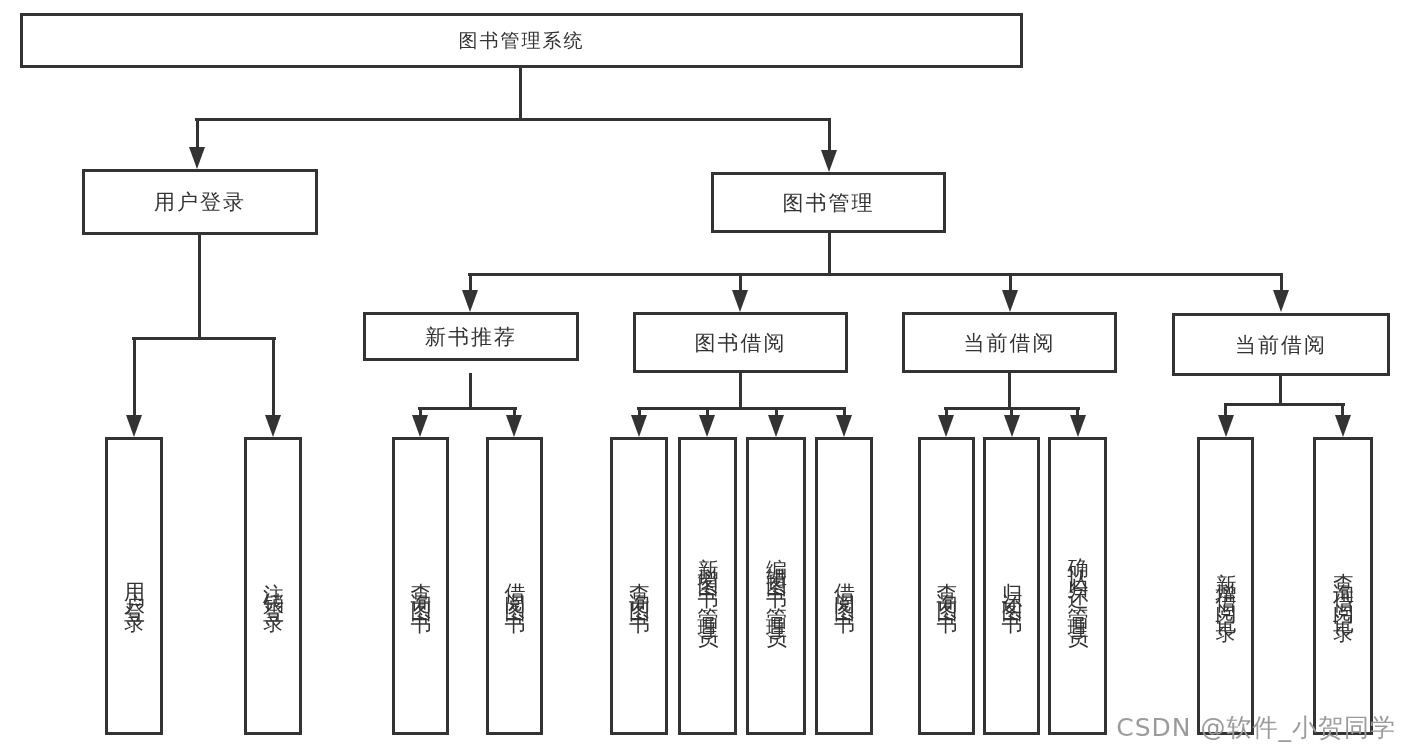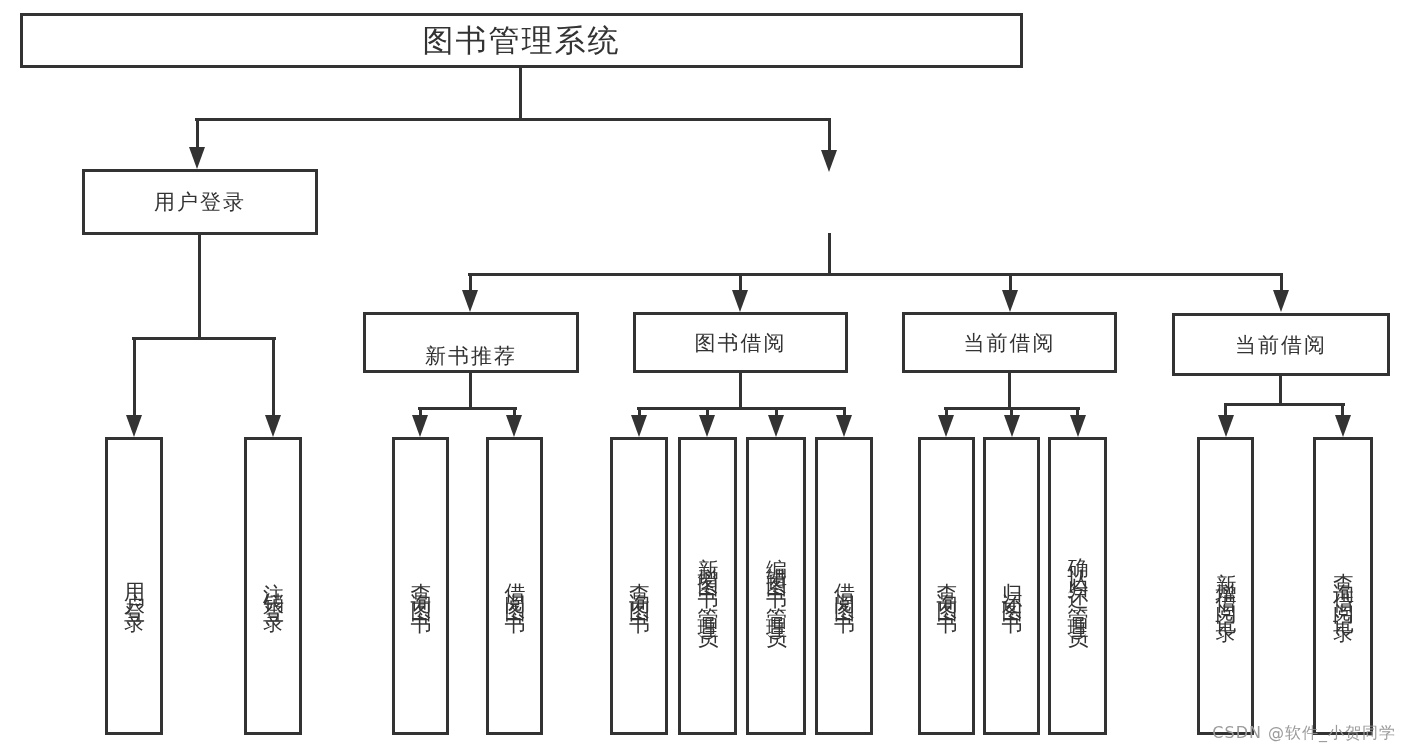--- a/index.html
+++ b/index.html
@@ -18,21 +18,21 @@
     display:flex;
     align-items:center;
     justify-content:center;
     color:#333333;
   }
   .box.h .lbl {
     font-size:21px;
     letter-spacing:2px;
     white-space:nowrap;
   }
-  .box.root .lbl { font-size:31px; }
+  .box.root .lbl { font-size:19px; }
   .box.v .vlbl {
     writing-mode:vertical-rl;
     text-orientation:mixed;
     font-size:21px;
     letter-spacing:10px;
     line-height:1;
     white-space:nowrap;
   }
   .vline, .hline { position:absolute; background:#333333; }
   .vline { width:3px; }
@@ -40,21 +40,21 @@
   .arrow {
     position:absolute;
     width:0; height:0;
     border-left:8px solid transparent;
     border-right:8px solid transparent;
     border-top:22px solid #333333;
   }
   .watermark {
     position:absolute;
     right:9px; bottom:3px;
-    font-size:16px;
+    font-size:25px;
     color:#9b9b9b;
     letter-spacing:1px;
     white-space:nowrap;
   }
 </style>
 </head>
 <body>
 
 <div class="canvas">
 
@@ -65,40 +65,43 @@
   <div class="vline" style="left:519px; top:68px; height:53px;"></div>
   <div class="hline" style="left:195px; top:118px; width:636px;"></div>
   <div class="vline" style="left:196px; top:118px; height:33px;"></div>
   <div class="arrow" style="left:189px; top:147px;"></div>
   <div class="vline" style="left:828px; top:118px; height:34px;"></div>
   <div class="arrow" style="left:821px; top:150px;"></div>
 
   <div class="box h" style="left:82px; top:169px; width:236px; height:66px;">
     <span class="lbl">用户登录</span>
   </div>
+  <div class="box h" style="left:711px; top:172px; width:235px; height:61px;">
+    <span class="lbl">图书管理</span>
+  </div>
 
   <div class="vline" style="left:198px; top:235px; height:105px;"></div>
   <div class="hline" style="left:132px; top:337px; width:144px;"></div>
   <div class="vline" style="left:133px; top:337px; height:80px;"></div>
   <div class="arrow" style="left:126px; top:415px;"></div>
   <div class="vline" style="left:272px; top:337px; height:80px;"></div>
   <div class="arrow" style="left:265px; top:415px;"></div>
 
   <div class="vline" style="left:828px; top:233px; height:43px;"></div>
   <div class="hline" style="left:468px; top:273px; width:815px;"></div>
   <div class="vline" style="left:469px; top:273px; height:21px;"></div>
   <div class="arrow" style="left:462px; top:290px;"></div>
   <div class="vline" style="left:739px; top:273px; height:21px;"></div>
   <div class="arrow" style="left:732px; top:290px;"></div>
   <div class="vline" style="left:1009px; top:273px; height:21px;"></div>
   <div class="arrow" style="left:1002px; top:290px;"></div>
   <div class="vline" style="left:1280px; top:273px; height:21px;"></div>
   <div class="arrow" style="left:1273px; top:290px;"></div>
 
-  <div class="box h" style="left:363px; top:312px; width:216px; height:61px;align-items:flex-end;">
+  <div class="box h" style="left:363px; top:312px; width:216px; height:49px;">
     <span class="lbl">新书推荐</span>
   </div>
   <div class="box h" style="left:902px; top:312px; width:215px; height:61px;">
     <span class="lbl">当前借阅</span>
   </div>
   <div class="box h" style="left:633px; top:312px; width:215px; height:61px;">
     <span class="lbl">图书借阅</span>
   </div>
   <div class="box h" style="left:1172px; top:313px; width:218px; height:63px;">
     <span class="lbl">当前借阅</span>

